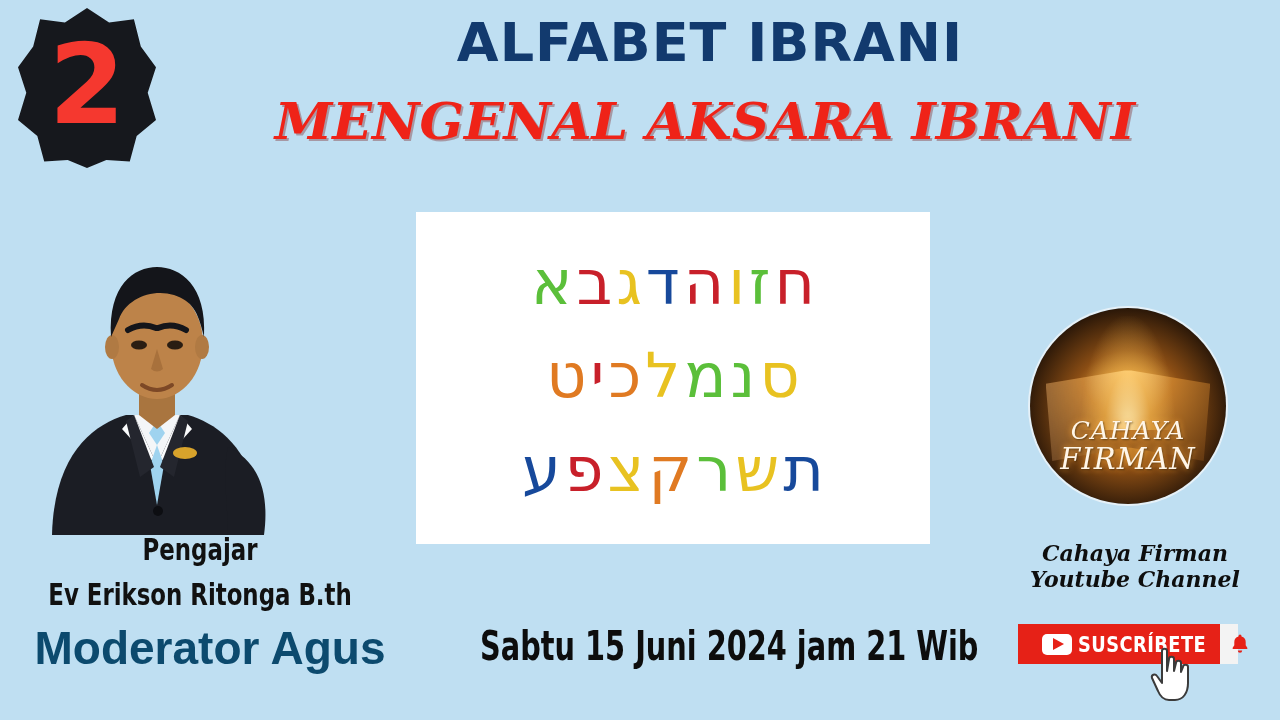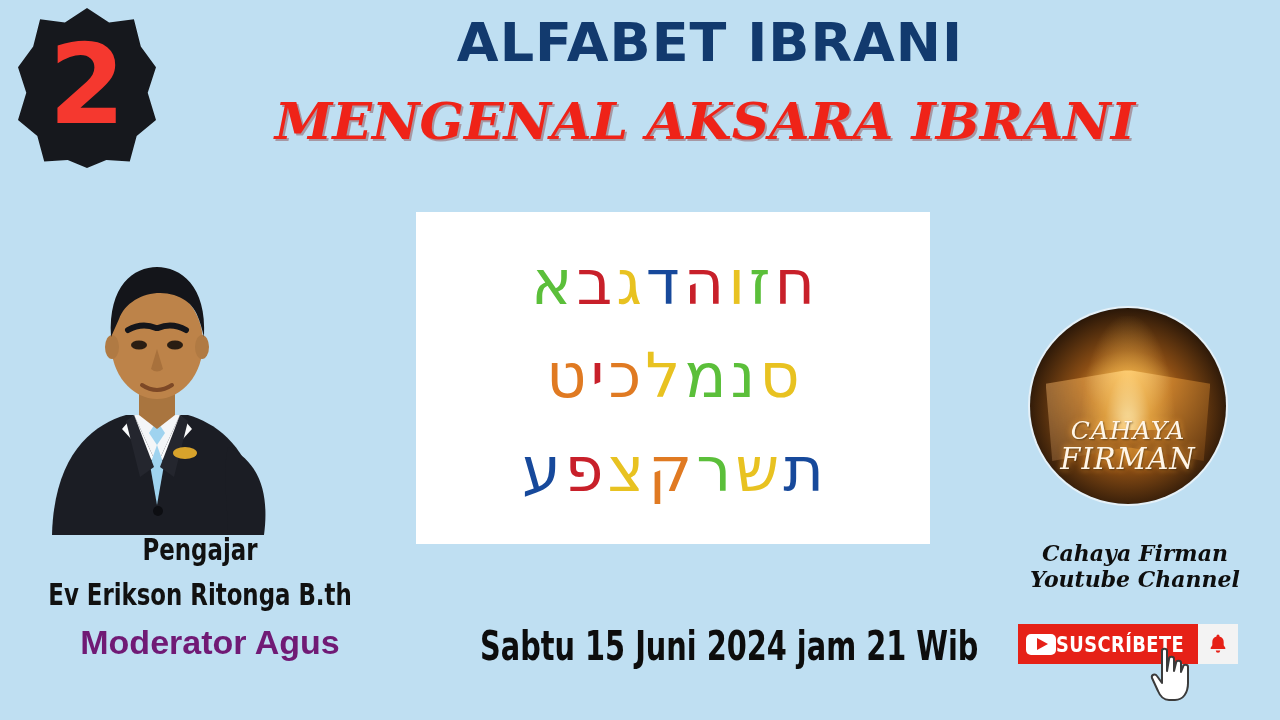--- a/index.html
+++ b/index.html
@@ -72,21 +72,21 @@
     transform:scaleX(.82);transform-origin:center;
   }
   #caption-name{
     position:absolute;left:0px;top:578px;width:400px;text-align:center;
     color:#111;font-size:31px;font-weight:700;line-height:1.05;white-space:nowrap;
     font-family:"DejaVu Sans Condensed","DejaVu Sans", sans-serif;
     transform:scaleX(.82);transform-origin:center;
   }
   #caption-moderator{
     position:absolute;left:0px;top:625px;width:420px;text-align:center;
-    color:#701a75;font-size:34px;font-weight:700;line-height:1;white-space:nowrap;
+    color:#0c4a6e;font-size:46px;font-weight:700;line-height:1;white-space:nowrap;
     font-family:"Liberation Sans", sans-serif;
   }
 
   
   #schedule{
     position:absolute;left:420px;top:626px;width:600px;text-align:center;
     color:#0d0d0d;font-size:40px;font-weight:700;line-height:1;white-space:nowrap;
     font-family:"DejaVu Sans Condensed","DejaVu Sans", sans-serif;
     transform:scaleX(.80);transform-origin:center;
   }
@@ -128,21 +128,21 @@
     font-family:"DejaVu Serif", serif;
   }
 
   
   #subscribe-row{
     position:absolute;left:1018px;top:624px;width:220px;height:40px;
     background:#f3f3f3;display:flex;align-items:center;
   }
   #subscribe-button{
     flex:1;height:40px;background:#e62117;display:flex;align-items:center;
-    justify-content:flex-start;gap:0;padding-left:8px;box-sizing:border-box;
+    justify-content:flex-start;gap:6px;padding-left:24px;box-sizing:border-box;
   }
   #yt-play{
     width:30px;height:21px;background:#fff;border-radius:5px;
     display:flex;align-items:center;justify-content:center;flex:none;
   }
   #yt-play .tri{
     width:0;height:0;border-left:11px solid #e62117;
     border-top:6px solid transparent;border-bottom:6px solid transparent;
     margin-left:2px;
   }

